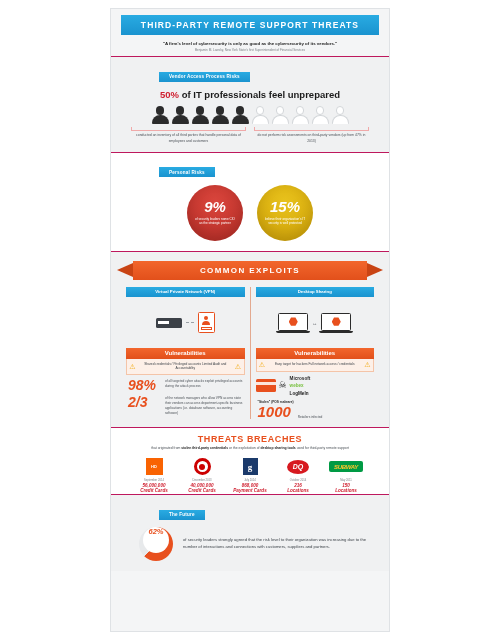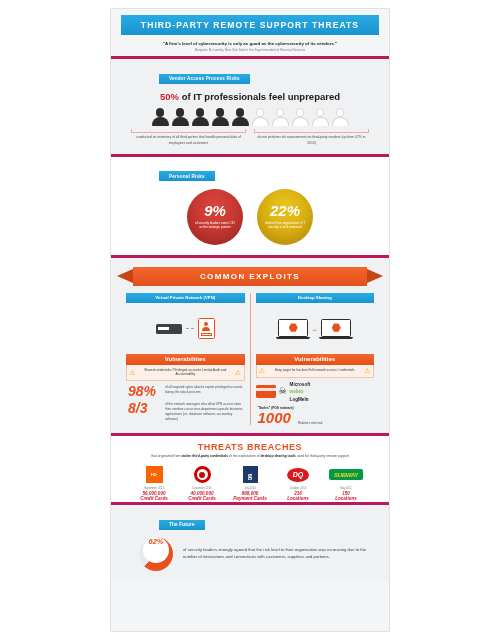--- a/index.html
+++ b/index.html
@@ -66,21 +66,21 @@
 
   
   .tag {
     display: inline-block;
     background: linear-gradient(to bottom, #29abe2, #1a93cf);
     color: #fff; font-size: 4.6px; font-weight: bold;
     padding: 2.5px 10px; letter-spacing: .2px;
   }
   .tag-row { padding: 7px 0 5px 48px; }
 
-  .section { background: #ffffff; margin: 0; border-top: 3px solid #be185d; }
+  .section { background: #ffffff; margin: 0; border-top: 1px solid #be185d; }
   .band-gray { background: #f0f1f2; }
 
   
   .vend-head {
     text-align: center; font-size: 9.5px; font-weight: bold;
     color: #1b1b1b; padding: 2px 0 6px 0;
   }
   .vend-head .red { color: #cf2030; }
   .people { display: flex; justify-content: center; gap: 3px; padding: 0 22px; }
   .person { width: 17px; }
@@ -325,21 +325,21 @@
   <div class="section">
     <div class="tag-row">
       <span class="tag">Personal Risks</span>
     </div>
     <div class="circles">
       <div class="circ c-red">
         <div class="num">9%</div>
         <div class="lbl">of security leaders name CIO as the strategic partner</div>
       </div>
       <div class="circ c-yel">
-        <div class="num">22%</div>
+        <div class="num">15%</div>
         <div class="lbl">believe their organization's IT security is well protected</div>
       </div>
     </div>
   </div>
 
   <div class="section band-gray">
     <div class="ribbon-wrap">
       <div class="ribbon">COMMON EXPLOITS</div>
     </div>
 
@@ -362,21 +362,21 @@
         <div class="vuln-body">
           <div class="warn">⚠</div>
           <div class="vuln-txt">Shared credentials / Privileged accounts Limited Audit and Accountability</div>
           <div class="warn">⚠</div>
         </div>
         <div class="stat">
           <div class="big">98%</div>
           <div class="sm">of all targeted cyber attacks exploit privileged accounts during the attack process</div>
         </div>
         <div class="stat">
-          <div class="big">8/3</div>
+          <div class="big">2/3</div>
           <div class="sm">of the network managers who allow VPN access state their vendors can access department-specific business applications (i.e. database software, accounting software)</div>
         </div>
       </div>
 
       <div class="col">
         <div class="col-tag">Desktop Sharing</div>
         <div class="art">
           <div class="laptop">
             <div class="scr">
                   <div class="hexi"></div>

